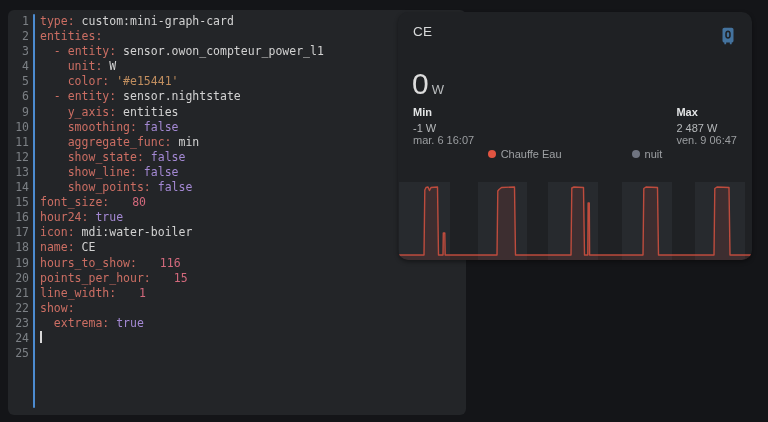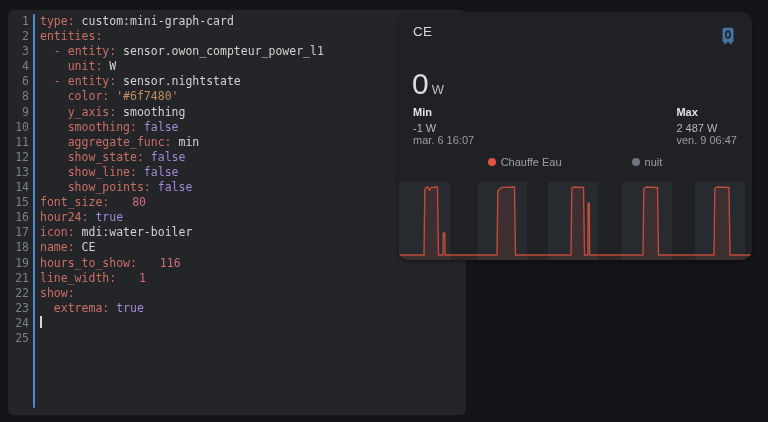--- a/index.html
+++ b/index.html
@@ -56,50 +56,51 @@
   .state-unit { font-size:13px; color:#b9bcbe; margin-left:3px; }
   .extrema {
     position:absolute; left:15px; right:15px; top:94px;
     display:flex; justify-content:space-between;
   }
   .extrema .col.right { text-align:left; }
   .ex-label { font-size:11px; font-weight:bold; color:#e3e5e6; margin-bottom:4px; }
   .ex-value { font-size:11px; color:#b6b9bb; }
   .ex-time  { font-size:11px; color:#9b9ea1; }
   .legend {
-    position:absolute; left:0; right:0; top:144px;
+    position:absolute; left:0; right:0; top:136px;
     display:flex; justify-content:center; gap:70px;
   }
   .legend-item { display:flex; align-items:center; gap:5px; font-size:11px; color:#9da0a3; }
   .legend-dot { width:8px; height:8px; border-radius:50%; display:inline-block; }
   .graph-svg { position:absolute; left:0; bottom:0; width:354px; height:78px; display:block; }
 </style>
 </head>
 <body>
 
 <div class="editor">
   <div class="blue-rule"></div>
   <div id="lines">
       <div class="code-line"><span class="gutter">1</span><span class="code-seg-wrap"><span class="tok-k">type:</span><span class="tok-p"> custom:mini-graph-card</span></span></div>
       <div class="code-line"><span class="gutter">2</span><span class="code-seg-wrap"><span class="tok-k">entities:</span></span></div>
       <div class="code-line"><span class="gutter">3</span><span class="code-seg-wrap"><span class="tok-k">  - </span><span class="tok-k">entity:</span><span class="tok-p"> sensor.owon_compteur_power_l1</span></span></div>
       <div class="code-line"><span class="gutter">4</span><span class="code-seg-wrap"><span class="tok-k">    unit:</span><span class="tok-p"> W</span></span></div>
+      <div class="code-line"><span class="gutter">5</span><span class="code-seg-wrap"><span class="tok-k">    color:</span><span class="tok-s"> '#e15441'</span></span></div>
       <div class="code-line"><span class="gutter">6</span><span class="code-seg-wrap"><span class="tok-k">  - </span><span class="tok-k">entity:</span><span class="tok-p"> sensor.nightstate</span></span></div>
-      <div class="code-line"><span class="gutter">8</span><span class="code-seg-wrap"><span class="tok-k">    color:</span><span class="tok-s"> '#6f7480'</span></span></div>
-      <div class="code-line"><span class="gutter">9</span><span class="code-seg-wrap"><span class="tok-k">    y_axis:</span><span class="tok-p"> smoothing</span></span></div>
+      <div class="code-line"><span class="gutter">9</span><span class="code-seg-wrap"><span class="tok-k">    y_axis:</span><span class="tok-p"> entities</span></span></div>
       <div class="code-line"><span class="gutter">10</span><span class="code-seg-wrap"><span class="tok-k">    smoothing:</span><span class="tok-b"> false</span></span></div>
       <div class="code-line"><span class="gutter">11</span><span class="code-seg-wrap"><span class="tok-k">    aggregate_func:</span><span class="tok-p"> min</span></span></div>
       <div class="code-line"><span class="gutter">12</span><span class="code-seg-wrap"><span class="tok-k">    show_state:</span><span class="tok-b"> false</span></span></div>
       <div class="code-line"><span class="gutter">13</span><span class="code-seg-wrap"><span class="tok-k">    show_line:</span><span class="tok-b"> false</span></span></div>
       <div class="code-line"><span class="gutter">14</span><span class="code-seg-wrap"><span class="tok-k">    show_points:</span><span class="tok-b"> false</span></span></div>
       <div class="code-line"><span class="gutter">15</span><span class="code-seg-wrap"><span class="tok-k">font_size:</span><span class="tok-n"> 80</span></span></div>
       <div class="code-line"><span class="gutter">16</span><span class="code-seg-wrap"><span class="tok-k">hour24:</span><span class="tok-b"> true</span></span></div>
       <div class="code-line"><span class="gutter">17</span><span class="code-seg-wrap"><span class="tok-k">icon:</span><span class="tok-p"> mdi:water-boiler</span></span></div>
       <div class="code-line"><span class="gutter">18</span><span class="code-seg-wrap"><span class="tok-k">name:</span><span class="tok-p"> CE</span></span></div>
       <div class="code-line"><span class="gutter">19</span><span class="code-seg-wrap"><span class="tok-k">hours_to_show:</span><span class="tok-n"> 116</span></span></div>
+      <div class="code-line"><span class="gutter">20</span><span class="code-seg-wrap"><span class="tok-k">points_per_hour:</span><span class="tok-n"> 15</span></span></div>
       <div class="code-line"><span class="gutter">21</span><span class="code-seg-wrap"><span class="tok-k">line_width:</span><span class="tok-n"> 1</span></span></div>
       <div class="code-line"><span class="gutter">22</span><span class="code-seg-wrap"><span class="tok-k">show:</span></span></div>
       <div class="code-line"><span class="gutter">23</span><span class="code-seg-wrap"><span class="tok-k">  extrema:</span><span class="tok-b"> true</span></span></div>
       <div class="code-line"><span class="gutter">24</span><span class="code-seg-wrap"><span class="caret"></span></span></div>
       <div class="code-line"><span class="gutter">25</span><span class="code-seg-wrap"></span></div>
     </div>
 </div>
 
 <div class="preview">
   <div class="card">

